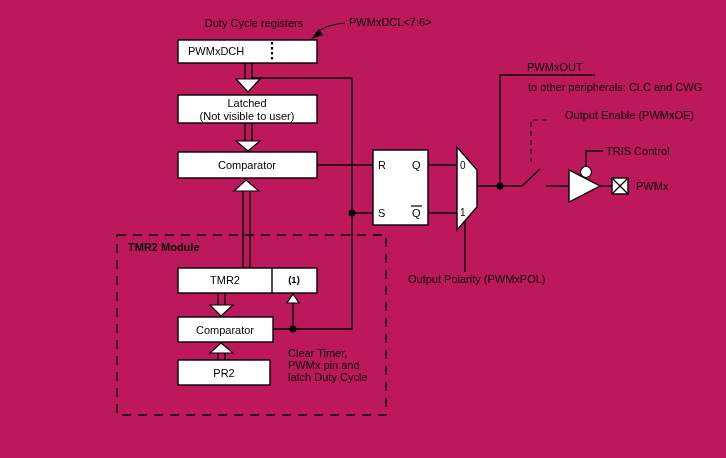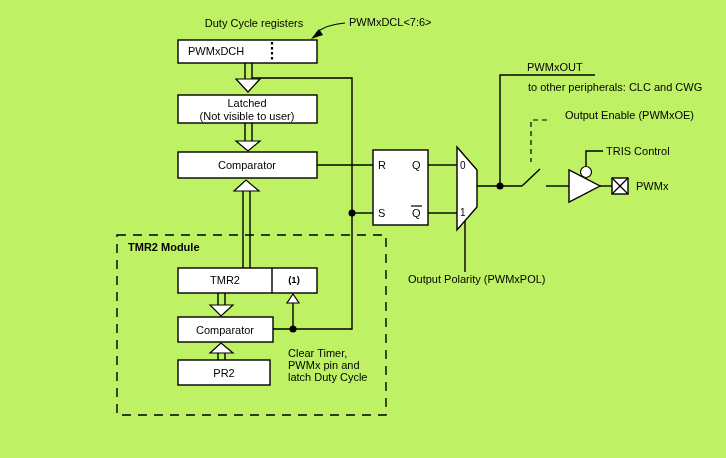--- a/index.html
+++ b/index.html
@@ -1,17 +1,17 @@
 <!DOCTYPE html>
 <html><head>
 <meta charset="utf-8">
 <style>
   html,body{margin:0;padding:0;background:#ffffff;}
   body{width:726px;height:458px;overflow:hidden;}
-  .diagram-wrap{width:726px;height:458px;background:#bef264;}
+  .diagram-wrap{width:726px;height:458px;background:#be185d;}
   svg text{font-family:"Liberation Sans","DejaVu Sans",sans-serif;font-size:11px;fill:#000;}
   svg text.small{font-size:10px;}
   svg text.b{font-weight:bold;}
   svg text.note1{font-size:9.5px;font-weight:bold;}
   .ln{stroke:#000;stroke-width:1.4;fill:none;}
   .thin{stroke:#000;stroke-width:1.2;fill:none;}
   .box{stroke:#000;stroke-width:1.4;fill:#ffffff;}
   .openarrow{stroke:#000;stroke-width:1.2;fill:#ffffff;}
   .dot{fill:#000;stroke:none;}
   .solidarrow{fill:#000;stroke:none;}

